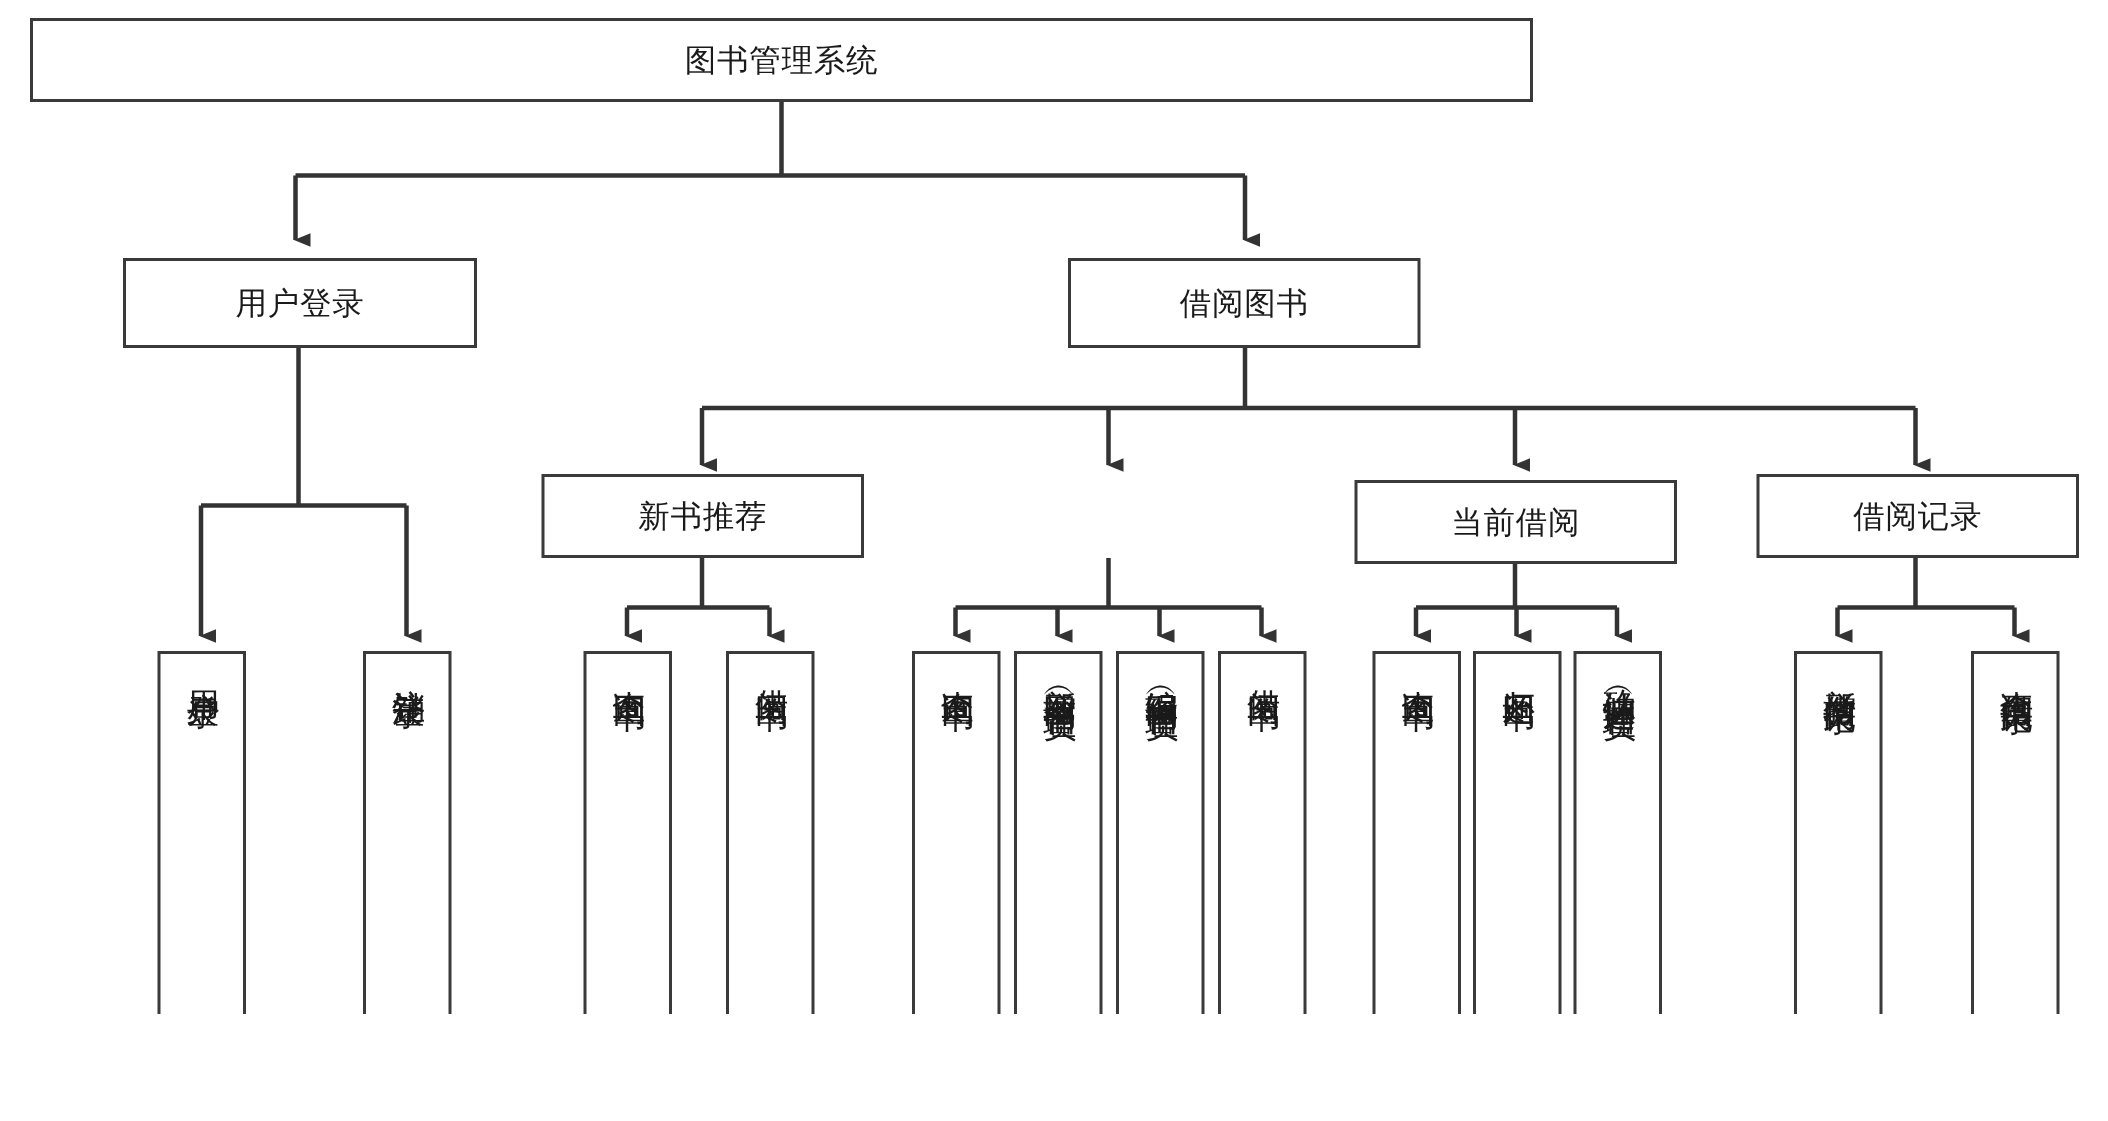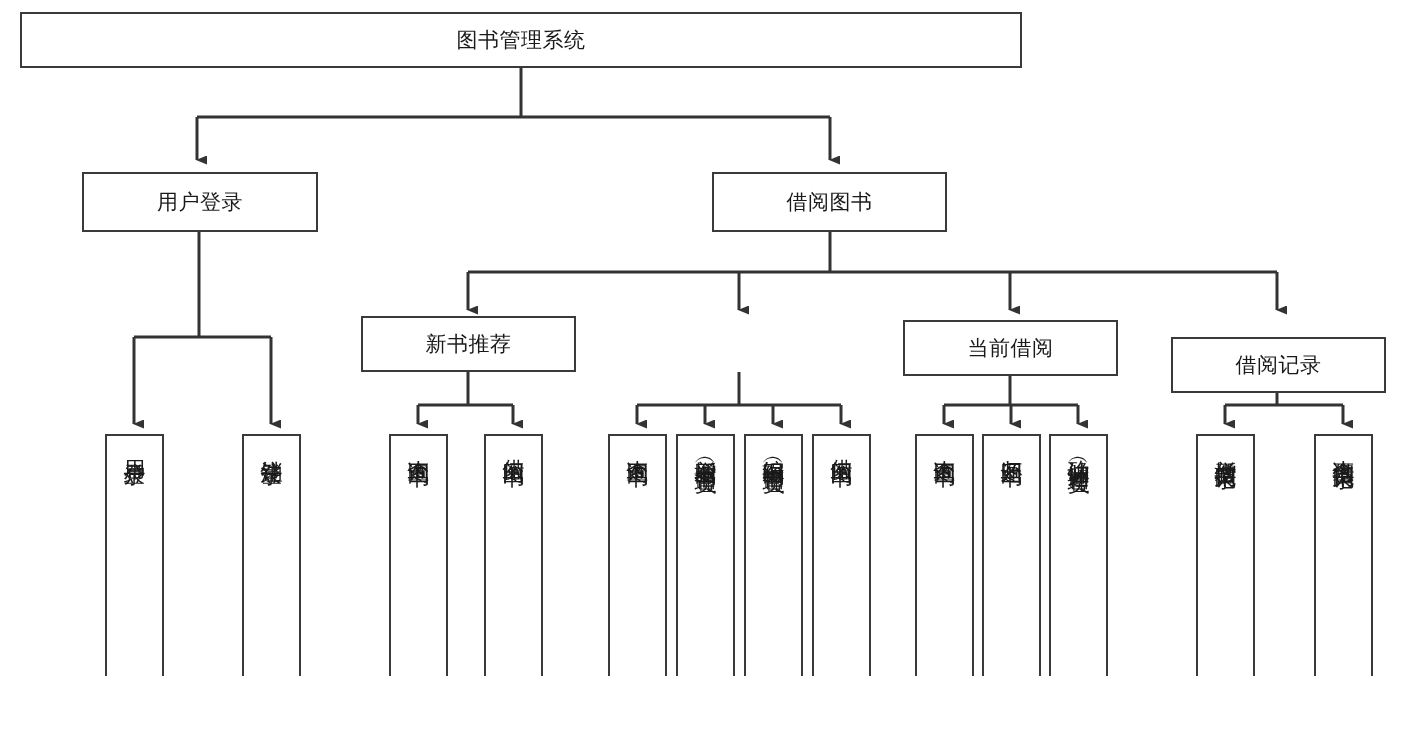--- a/index.html
+++ b/index.html
@@ -132,21 +132,21 @@
   <div class="node horizontal" style="left:712px; top:172px; width:235px; height:60px;">
     <span class="node-label">借阅图书</span>
   </div>
 
   <div class="node horizontal" style="left:361px; top:316px; width:215px; height:56px;">
     <span class="node-label">新书推荐</span>
   </div>
   <div class="node horizontal" style="left:903px; top:320px; width:215px; height:56px;">
     <span class="node-label">当前借阅</span>
   </div>
-  <div class="node horizontal" style="left:1171px; top:316px; width:215px; height:56px;margin-top:21px;">
+  <div class="node horizontal" style="left:1171px; top:316px; width:215px; height:56px;">
     <span class="node-label">借阅记录</span>
   </div>
 
   <div class="node vertical" style="left:105px; top:434px; width:59px; height:301px;">
     <span class="node-label">用户登录</span>
   </div>
   <div class="node vertical" style="left:242px; top:434px; width:59px; height:301px;">
     <span class="node-label">注销登录</span>
   </div>
 

